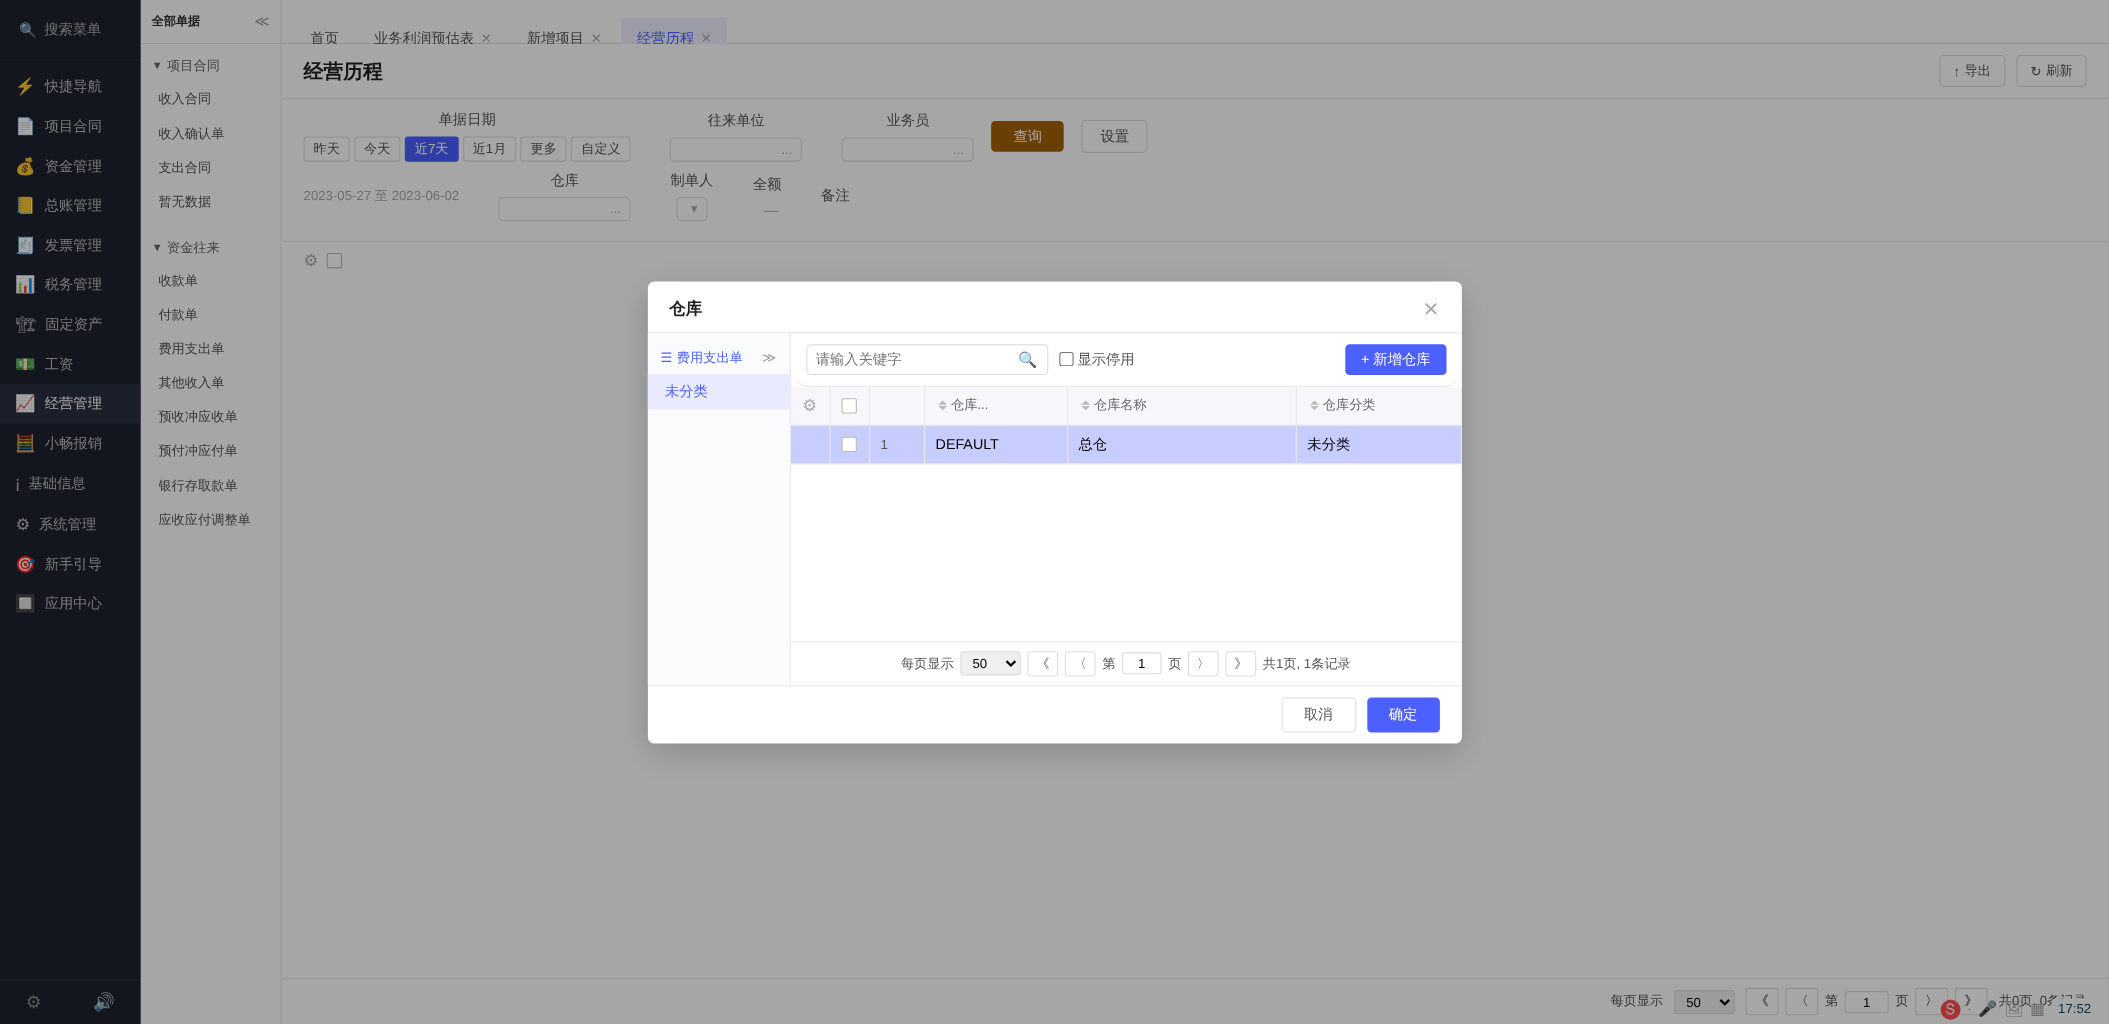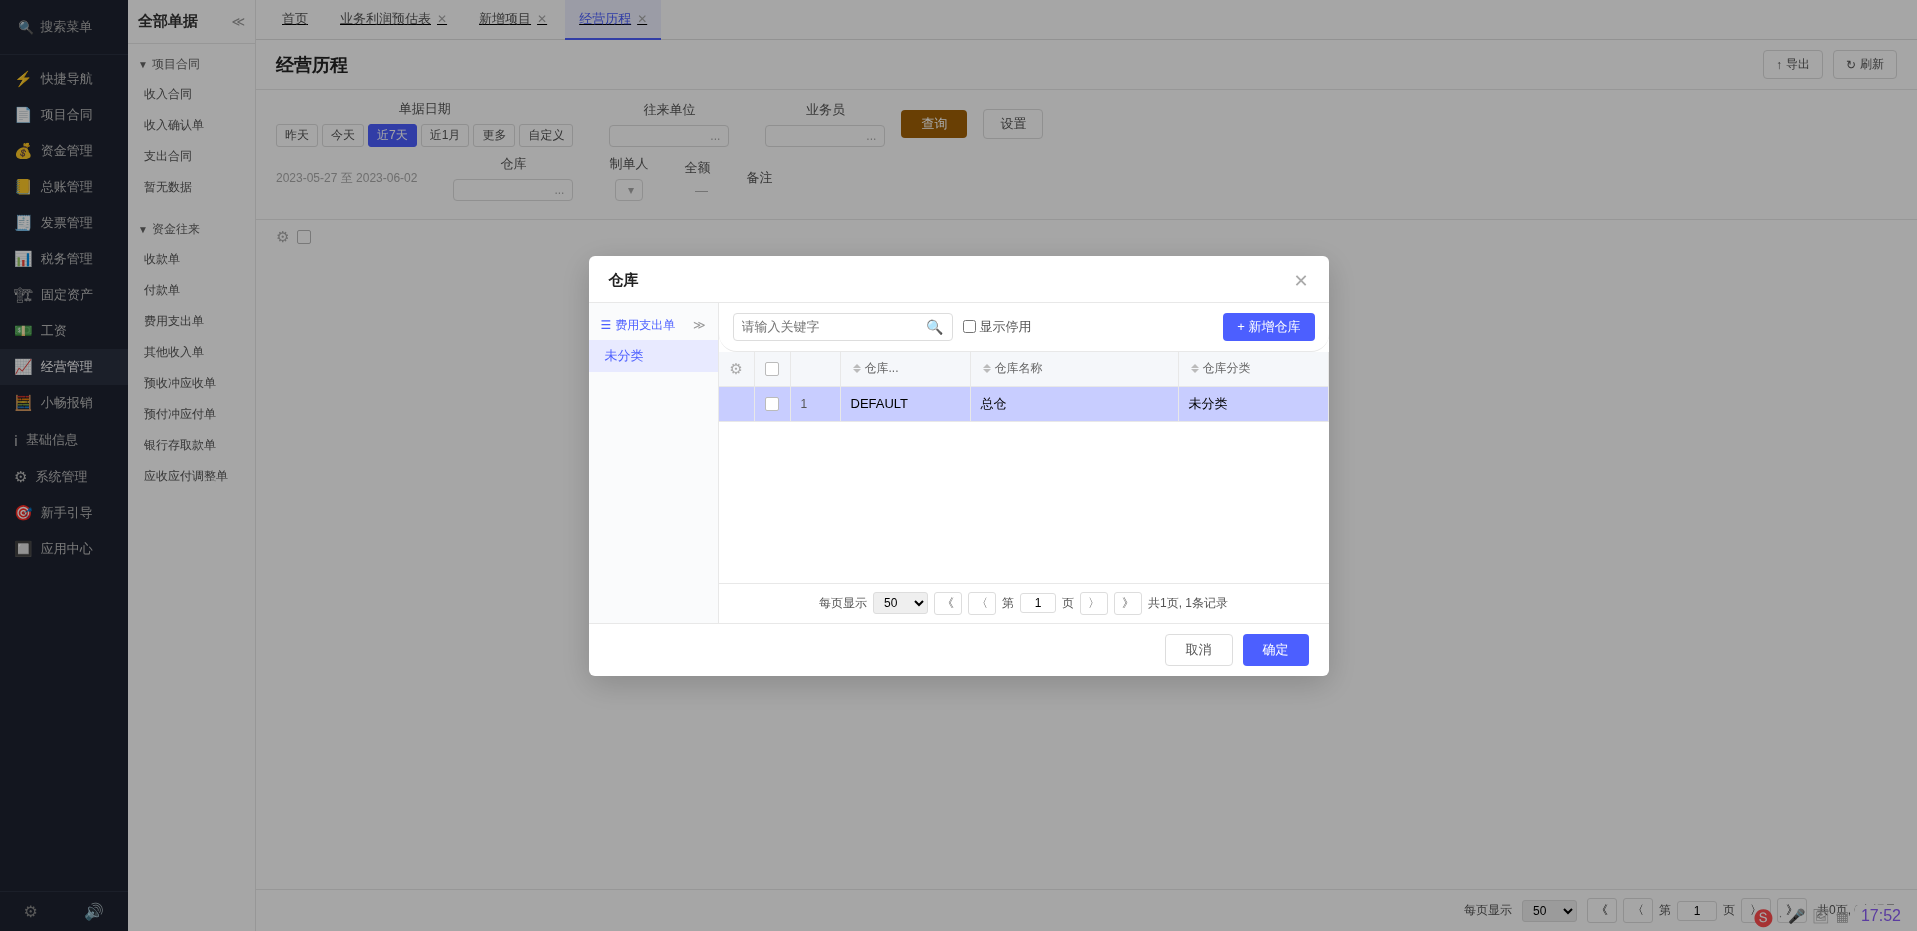--- a/index.html
+++ b/index.html
@@ -18,32 +18,32 @@
     .sidebar-nav-item.active { background: #2a3040; color: #fff; }
     .sidebar-nav-item .icon { margin-right: 8px; font-size: 15px; }
     .sidebar-nav-item .label { font-size: 13px; }
 
     .sidebar-bottom { margin-top: auto; padding: 10px 0; border-top: 1px solid #2a3040; display: flex; justify-content: space-around; }
     .sidebar-bottom-icon { color: #888; cursor: pointer; font-size: 16px; }
 
     
     .sub-sidebar { width: 128px; background: #fff; border-right: 1px solid #e8e8e8; height: 100%; flex-shrink: 0; overflow-y: auto; }
     .sub-sidebar-header { display: flex; align-items: center; padding: 12px 10px; border-bottom: 1px solid #e8e8e8; }
-    .sub-sidebar-title { font-size: 15px; color: #333; font-weight: bold; flex: 1; font-family: Liberation Serif, serif; }
+    .sub-sidebar-title { font-size: 11px; color: #333; font-weight: bold; flex: 1; font-family: Liberation Serif, serif; }
     .sub-sidebar-toggle { color: #999; cursor: pointer; }
     .sub-sidebar-section { padding: 6px 0; }
     .sub-sidebar-group { padding: 6px 10px; color: #666; font-size: 12px; display: flex; align-items: center; cursor: pointer; }
     .sub-sidebar-group .arrow { margin-right: 4px; font-size: 10px; }
     .sub-sidebar-item { padding: 7px 16px; color: #555; font-size: 12px; cursor: pointer; }
 
     
     .main-content { flex: 1; display: flex; flex-direction: column; height: 100%; overflow: hidden; }
 
     
-    .tab-bar { display: flex; align-items: center; background: #fff; border-bottom: 1px solid #e0e0e0; padding: 16px 12px; height: 40px; flex-shrink: 0; text-decoration: underline; }
+    .tab-bar { display: flex; align-items: flex-start; background: #fff; border-bottom: 1px solid #e0e0e0; padding: 16px 12px; height: 40px; flex-shrink: 0; }
     .tab-item { display: flex; align-items: center; padding: 0 14px; height: 40px; font-size: 13px; color: #555; cursor: pointer; border-bottom: 2px solid transparent; margin-right: 4px; }
     .tab-item.active { color: #4c5fff; border-bottom: 2px solid #4c5fff; background: #eef0ff; }
     .tab-item .close { margin-left: 6px; color: #aaa; font-size: 12px; }
 
     
     .page-header { display: flex; align-items: center; padding: 10px 20px; background: #fff; border-bottom: 1px solid #e8e8e8; flex-shrink: 0; }
     .page-title { font-size: 18px; font-weight: bold; color: #222; flex: 1; }
     .header-actions { display: flex; gap: 10px; }
     .header-btn { display: flex; align-items: center; padding: 5px 12px; border-radius: 4px; cursor: pointer; font-size: 12px; border: 1px solid #ddd; background: #fff; color: #555; }
     .header-btn .icon { margin-right: 4px; }
@@ -133,21 +133,21 @@
     .dialog-pagination .page-size-select { border: 1px solid #ddd; border-radius: 3px; padding: 2px 6px; font-size: 12px; }
 
     
     .dialog-footer { display: flex; justify-content: flex-end; padding: 10px 20px; border-top: 1px solid #e8e8e8; gap: 10px; }
     .cancel-btn { padding: 6px 20px; border: 1px solid #ddd; border-radius: 4px; background: #fff; color: #555; font-size: 13px; cursor: pointer; }
     .confirm-btn { padding: 6px 20px; border: none; border-radius: 4px; background: #4c5fff; color: #fff; font-size: 13px; cursor: pointer; }
 
     
     .taskbar { position: fixed; bottom: 0; right: 0; display: flex; align-items: center; background: transparent; padding: 4px 10px; gap: 6px; }
     .taskbar-item { color: #ff4d4f; font-size: 18px; }
-    .taskbar-time { font-size: 16px; color: #8b5cf6; background: #fff; padding: 2px 6px; border-radius: 3px; }
+    .taskbar-time { font-size: 12px; color: #0c4a6e; background: #fff; padding: 2px 6px; border-radius: 3px; }
 
     
     .sort-icon { display: inline-flex; flex-direction: column; gap: 1px; margin-left: 2px; }
     .sort-icon span { display: block; width: 0; height: 0; }
     .sort-up { border-left: 4px solid transparent; border-right: 4px solid transparent; border-bottom: 4px solid #bbb; }
     .sort-down { border-left: 4px solid transparent; border-right: 4px solid transparent; border-top: 4px solid #bbb; }
 
     .checkbox { width: 14px; height: 14px; border: 1px solid #bbb; border-radius: 2px; display: inline-block; cursor: pointer; background: #fff; }
 
     .gear-icon { color: #aaa; cursor: pointer; font-size: 15px; }

